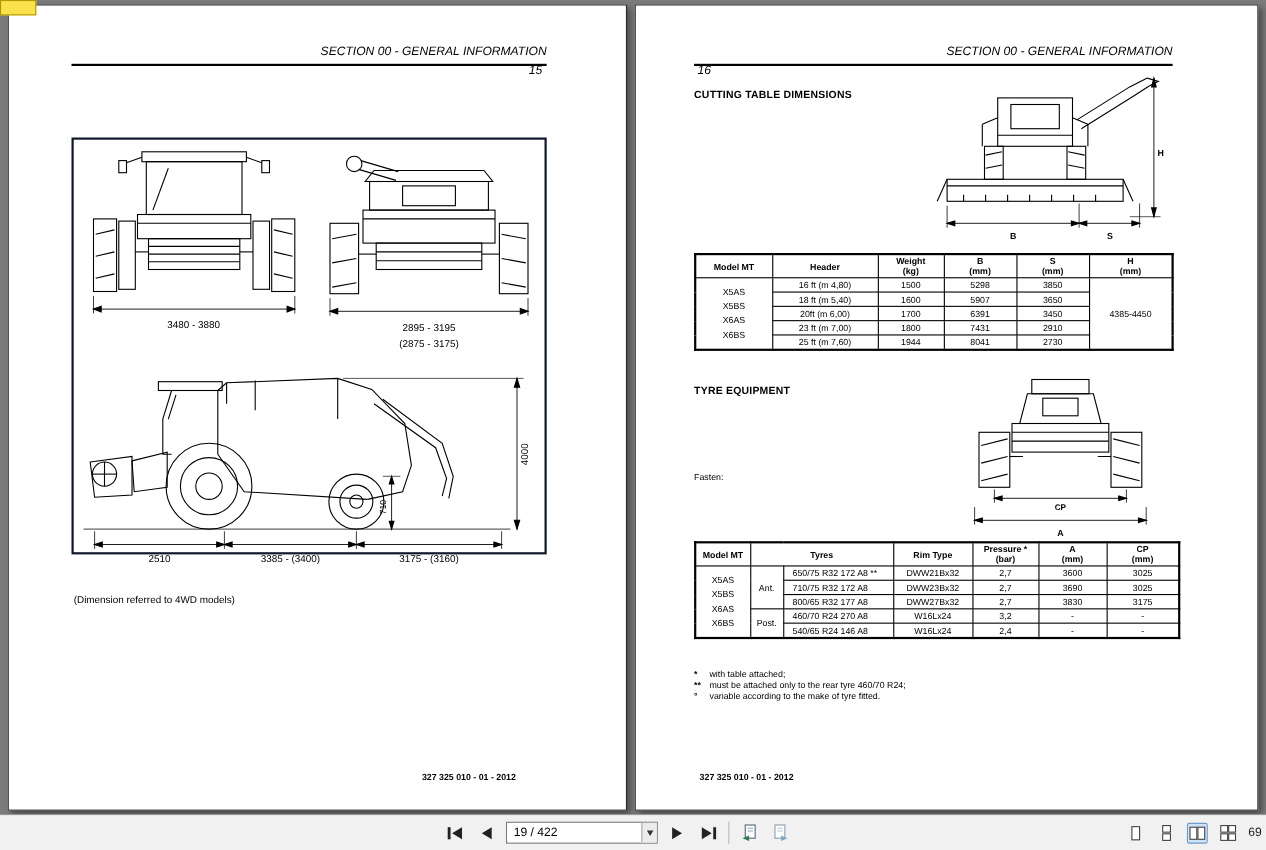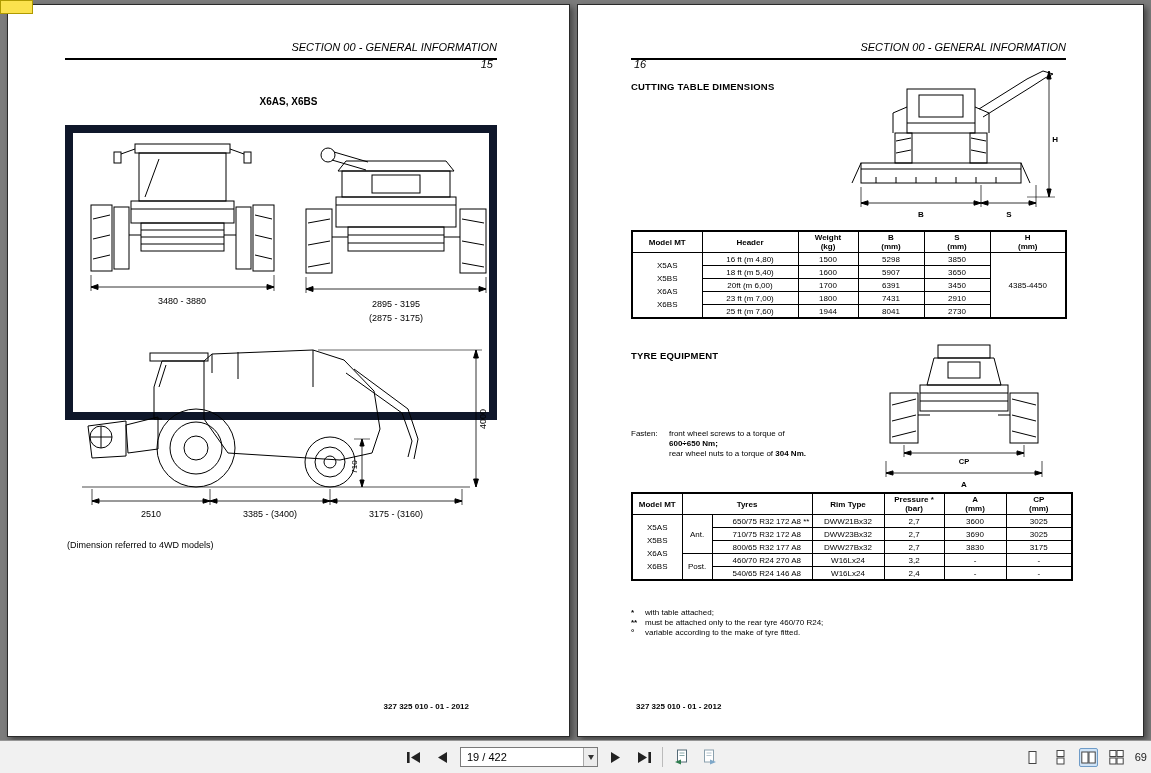--- a/index.html
+++ b/index.html
@@ -8,27 +8,27 @@
   .page{position:absolute;top:4px;height:733px;background:#fff;border:1px solid #2a2a2a;box-shadow:3px 3px 6px rgba(0,0,0,.45)}
   #page-left{left:7px;width:563px}
   #page-right{left:577px;width:567px}
   .phead{position:absolute;top:36px;height:14px;font-style:italic;font-size:11px}
   .phead .ptitle{display:block;text-align:right}
   .phead .pnum{position:absolute;top:17px;font-weight:normal;font-style:italic}
   .hrule{position:absolute;border-top:2px solid #000}
   .sect-title{position:absolute;font-weight:bold;font-size:9.5px;letter-spacing:.2px}
   .footer{position:absolute;top:697px;font-size:8px;font-weight:bold}
   .note{position:absolute;font-size:9px}
-  .draw-box{position:absolute;left:57px;top:120px;width:432px;height:295px;border:8px solid #0f172a}
+  .draw-box{position:absolute;left:57px;top:120px;width:432px;height:379px;border:2px solid #0f172a}
   svg{position:absolute;overflow:visible}
   svg text{font-family:"Liberation Sans",sans-serif;fill:#000}
   .tbl{position:absolute;border-collapse:collapse;table-layout:fixed;font-size:8px;border:2px solid #000}
   .tbl th,.tbl td{border:1px solid #000;padding:1px 2px;text-align:center;height:13px;line-height:1.15;overflow:hidden}
   .tbl th{font-weight:bold;white-space:pre-line}
-  .tbl td.left{text-align:left;padding-left:20px}
+  .tbl td.left{text-align:left;padding-left:8px}
   .models div{line-height:13px}
   .fasten{position:absolute;left:53px;top:424px;width:250px;font-size:8px;line-height:10px;display:flex}
   .fasten .flabel{width:38px;flex:none}
   .fasten b{font-weight:bold}
   .fnotes{position:absolute;left:53px;top:603px;font-size:8px;line-height:10px}
   .fnote{display:flex}
   .fnote .sym{width:14px;flex:none;font-weight:bold}
   .toolbar{position:absolute;left:0;bottom:0;width:1151px;height:33px;background:#f1f1f1;border-top:1px solid #979797;display:flex;align-items:center}
   .navgroup{position:absolute;left:404px;display:flex;align-items:center;gap:8px}
   .tbtn{display:flex;align-items:center;justify-content:center;width:20px;height:20px;cursor:pointer;border-radius:2px}
@@ -46,21 +46,20 @@
 </head>
 <body>
 
 <div class="page" id="page-left">
   <div class="phead" style="left:57px;width:432px">
     <span class="ptitle">SECTION 00 - GENERAL INFORMATION</span>
     <span class="pnum" style="right:4px">15</span>
   </div>
   <div class="hrule" style="left:57px;top:53px;width:432px"></div>
 
-  <div style="position:absolute;top:91px;left:0;width:100%;text-align:center;font-weight:bold;font-size:10px">X6AS, X6BS</div>
 
   <div class="draw-box">
 
     <svg style="left:12px;top:6px" width="195" height="175" viewBox="0 0 195 175">
       <g fill="none" stroke="#000" stroke-width="1">
         <rect x="50" y="5" width="95" height="9"></rect>
         <line x1="50" y1="10" x2="36" y2="15"></line>
           <rect x="29" y="13" width="7" height="11"></rect>
         <line x1="145" y1="10" x2="159" y2="15"></line>
           <rect x="159" y="13" width="7" height="11"></rect>
@@ -326,25 +325,20 @@
       <line x1="8" y1="132" x2="164" y2="132" stroke-width="0.8"></line>
       <polygon points="8,132 15,129.9 15,134.1" fill="#000"></polygon>
         <polygon points="164,132 157,129.9 157,134.1" fill="#000"></polygon>
     </g>
     <text x="86" y="123" text-anchor="middle" font-size="7.5" font-weight="bold">CP</text>
     <text x="86" y="146" text-anchor="middle" font-size="8" font-weight="bold">A</text>
   </svg>
 
   <div class="fasten">
     <span class="flabel">Fasten:</span>
-    <div>
-      <div>front wheel screws to a torque of</div>
-      <div><b>600÷650 Nm;</b></div>
-      <div><span>rear wheel nuts to a torque of</span> <b>304 Nm.</b></div>
-    </div>
   </div>
 
   <table class="tbl" style="left:53px;top:487px;width:442px">
     <colgroup>
         <col style="width:50px">
         <col style="width:30px">
         <col style="width:100px">
         <col style="width:72px">
         <col style="width:60px">
         <col style="width:62px">

